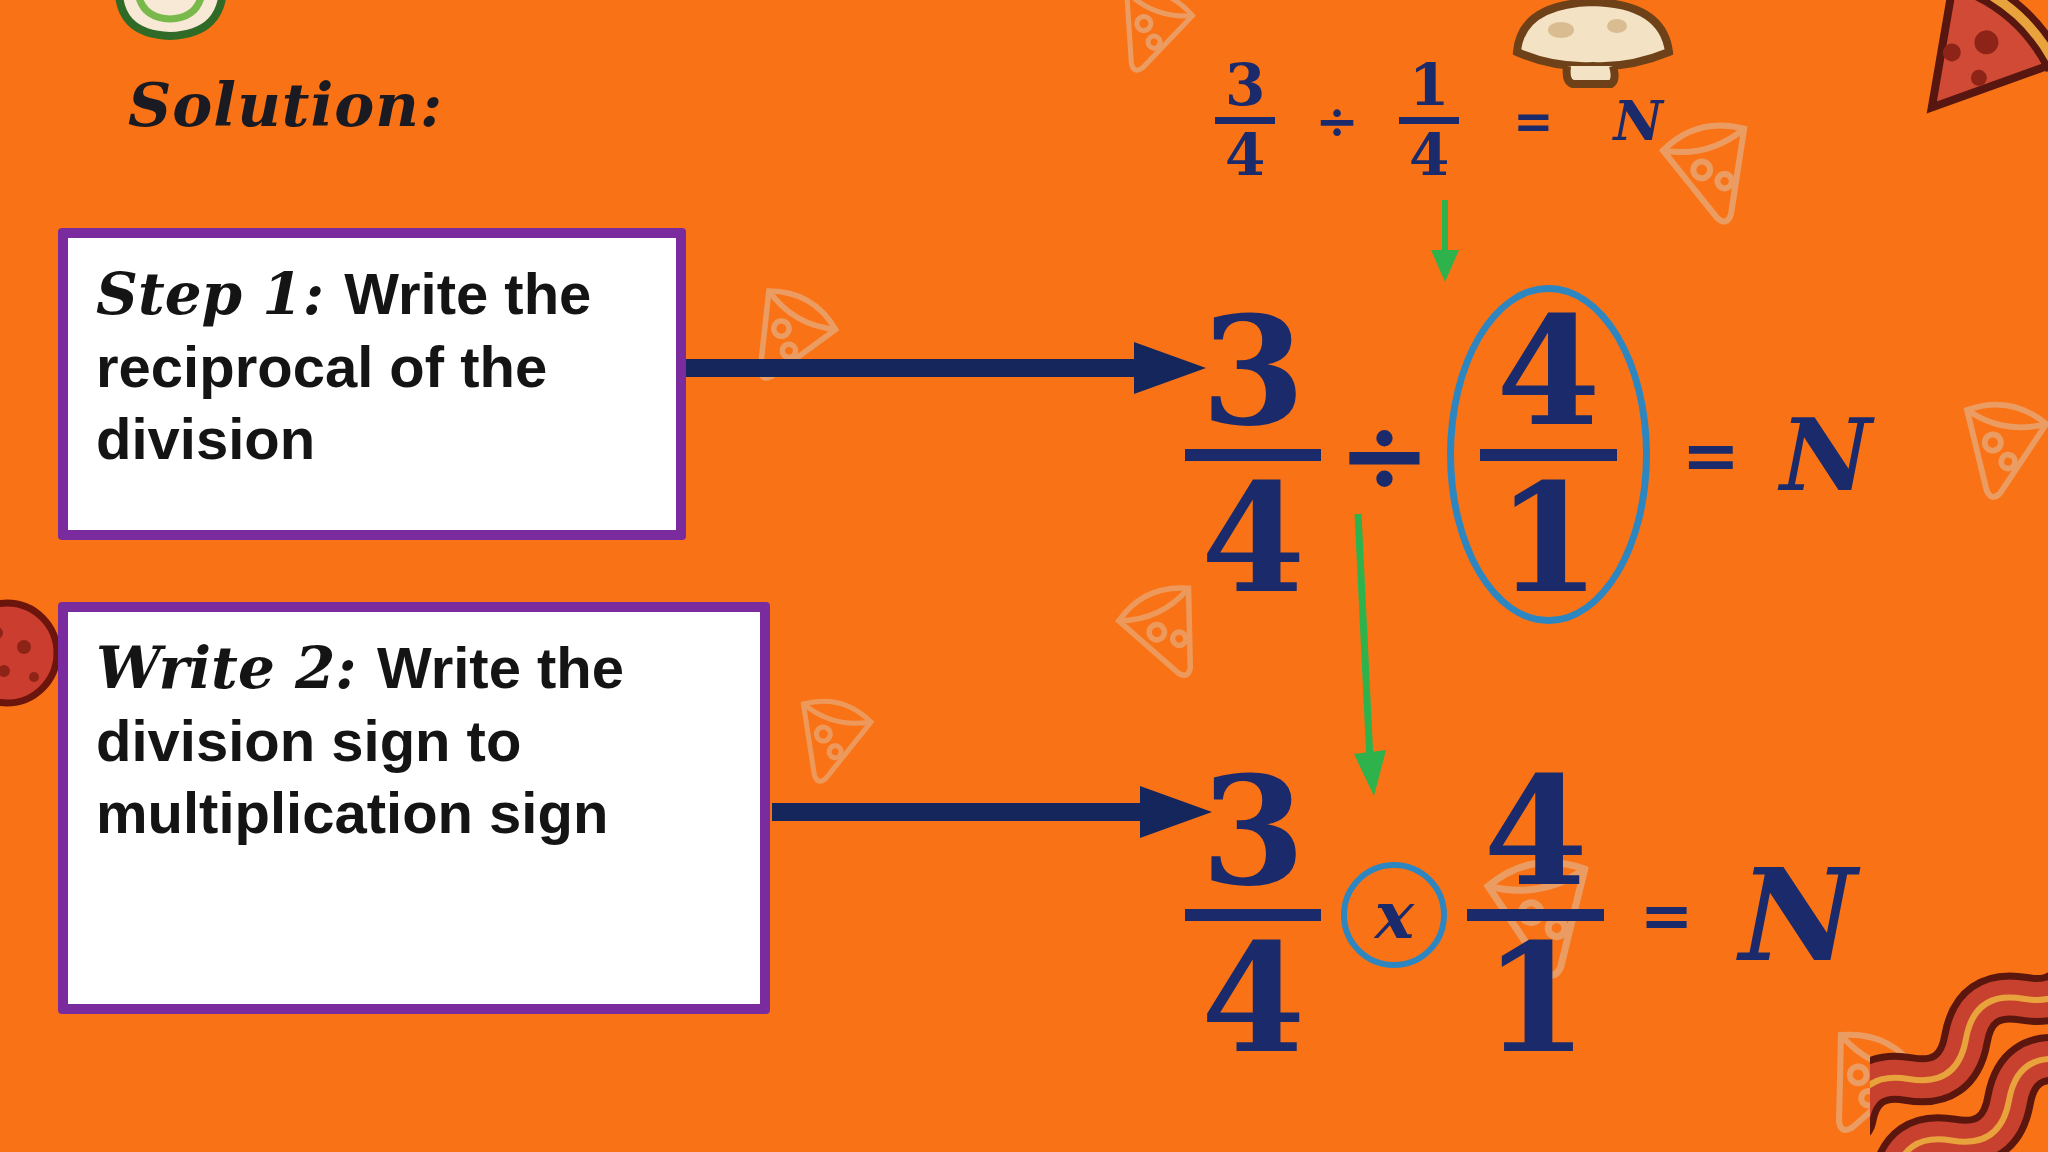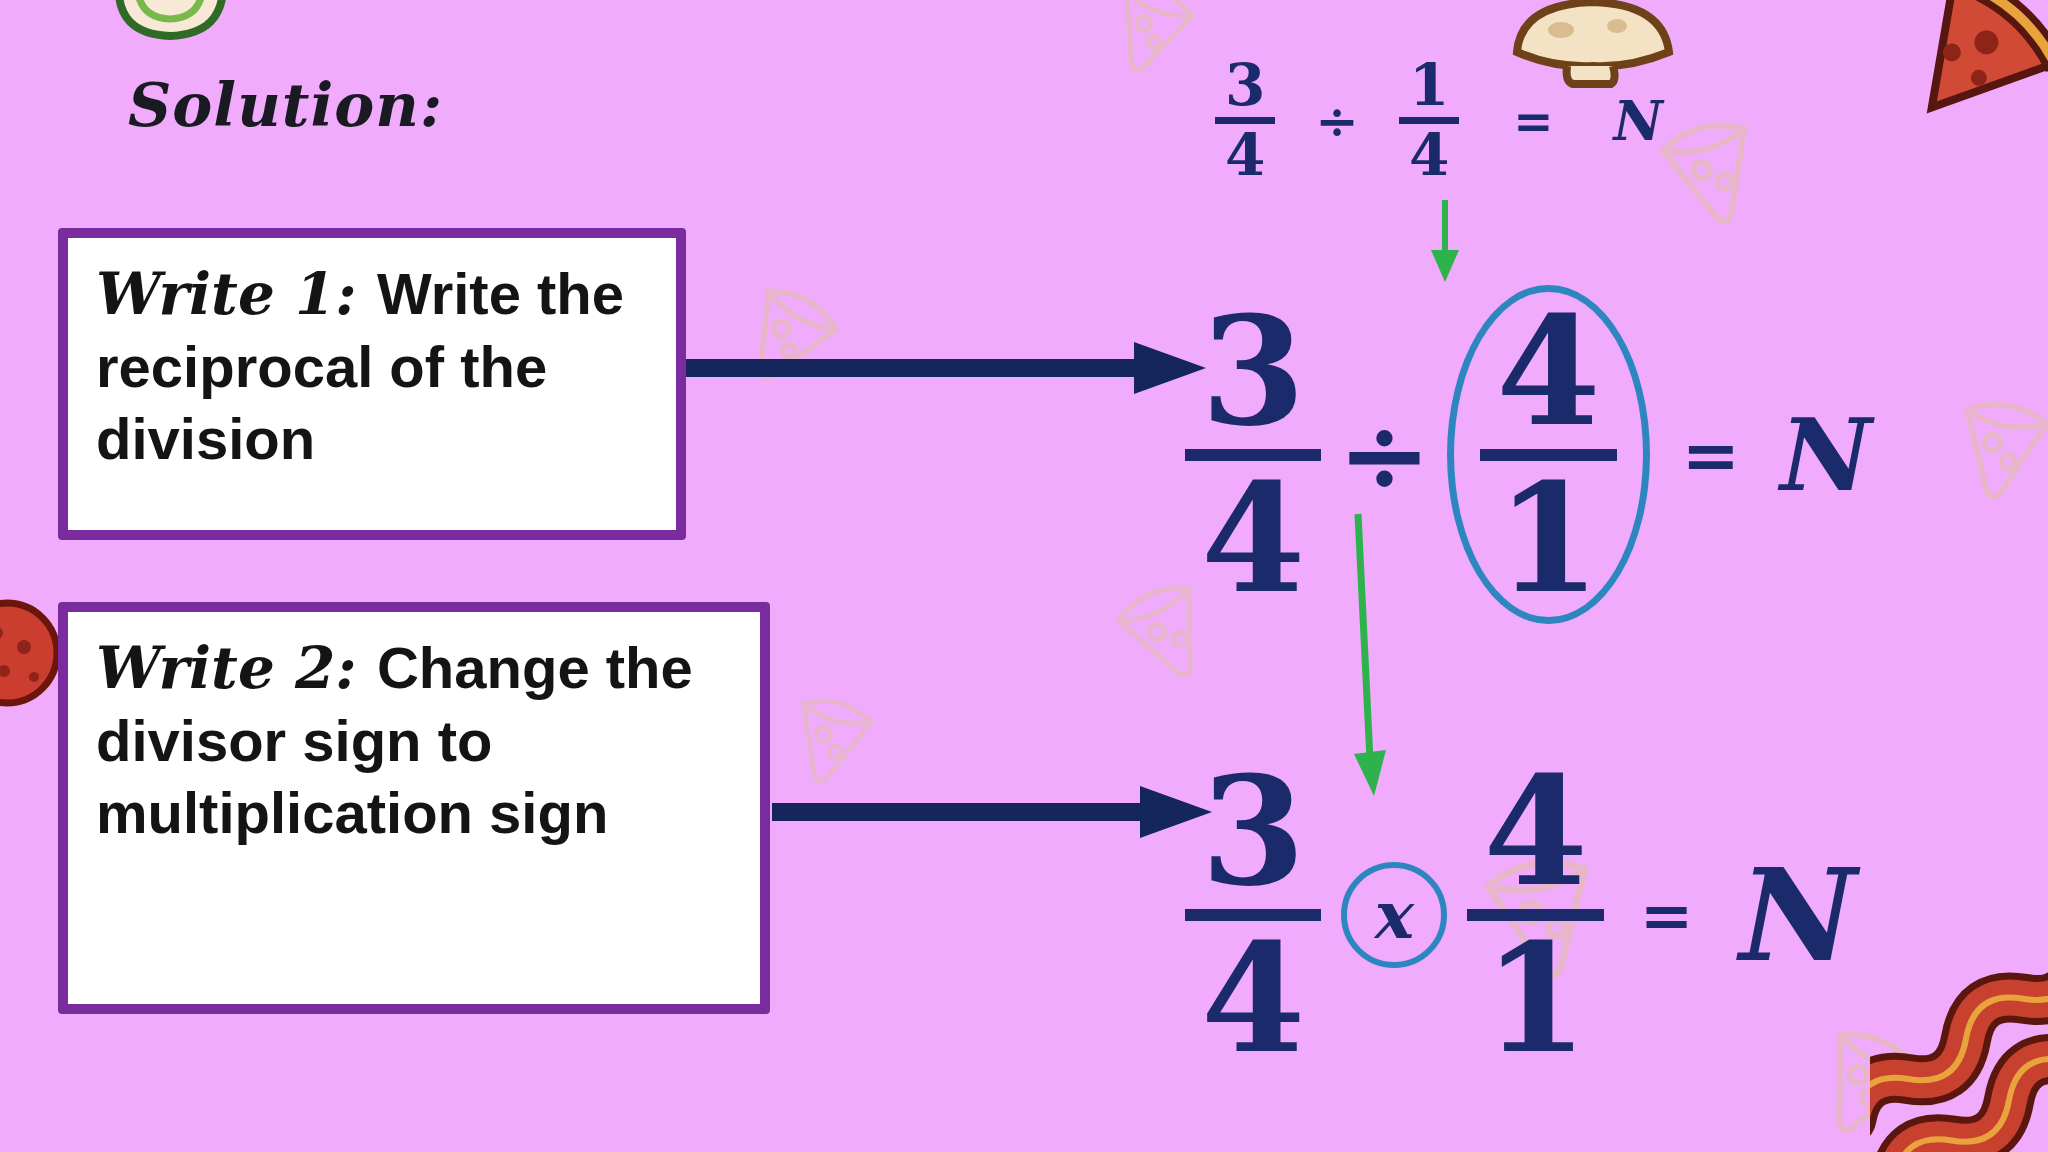--- a/index.html
+++ b/index.html
@@ -2,21 +2,21 @@
 <html><head>
 <meta charset="utf-8">
 <style>
   * { margin: 0; padding: 0; box-sizing: border-box; }
   html,body { width:2048px; height:1152px; }
   body { font-family: "DejaVu Serif", serif; }
 
   .canvas {
     position: relative;
     width: 2048px; height: 1152px;
-    background: #f0abfc;
+    background: #f97316;
     overflow: hidden;
   }
   .abs { position: absolute; }
   svg.deco { pointer-events: none; }
 
   
   .title {
     position: absolute; left: 128px; top: 70px;
     font: italic 700 60px "DejaVu Serif", serif;
     color: #1a1a22;
@@ -199,27 +199,27 @@
     <span class="circle-op">x</span>
     <span class="frac">
       <span class="num">4</span>
       <span class="den">1</span>
     </span>
     <span class="equals">=</span>
     <span class="result">N</span>
   </div>
 
   <div class="step-box step-box-1">
-    <span class="step-label">Write 1: </span>
+    <span class="step-label">Step 1: </span>
     <span class="step-text">Write the reciprocal of the division</span>
   </div>
 
   <div class="step-box step-box-2">
     <span class="step-label">Write 2: </span>
-    <span class="step-text">Change the divisor sign to multiplication sign</span>
+    <span class="step-text">Write the division sign to multiplication sign</span>
   </div>
 
   <svg class="abs deco" width="530" height="64" style="left:682px;top:336px">
     <line x1="4" y1="32" x2="460" y2="32" stroke="#14265c" stroke-width="18"></line>
     <polygon points="452,6 524,32 452,58" fill="#14265c"></polygon>
   </svg>
 
   <svg class="abs deco" width="450" height="64" style="left:768px;top:780px">
     <line x1="4" y1="32" x2="380" y2="32" stroke="#14265c" stroke-width="18"></line>
     <polygon points="372,6 444,32 372,58" fill="#14265c"></polygon>

